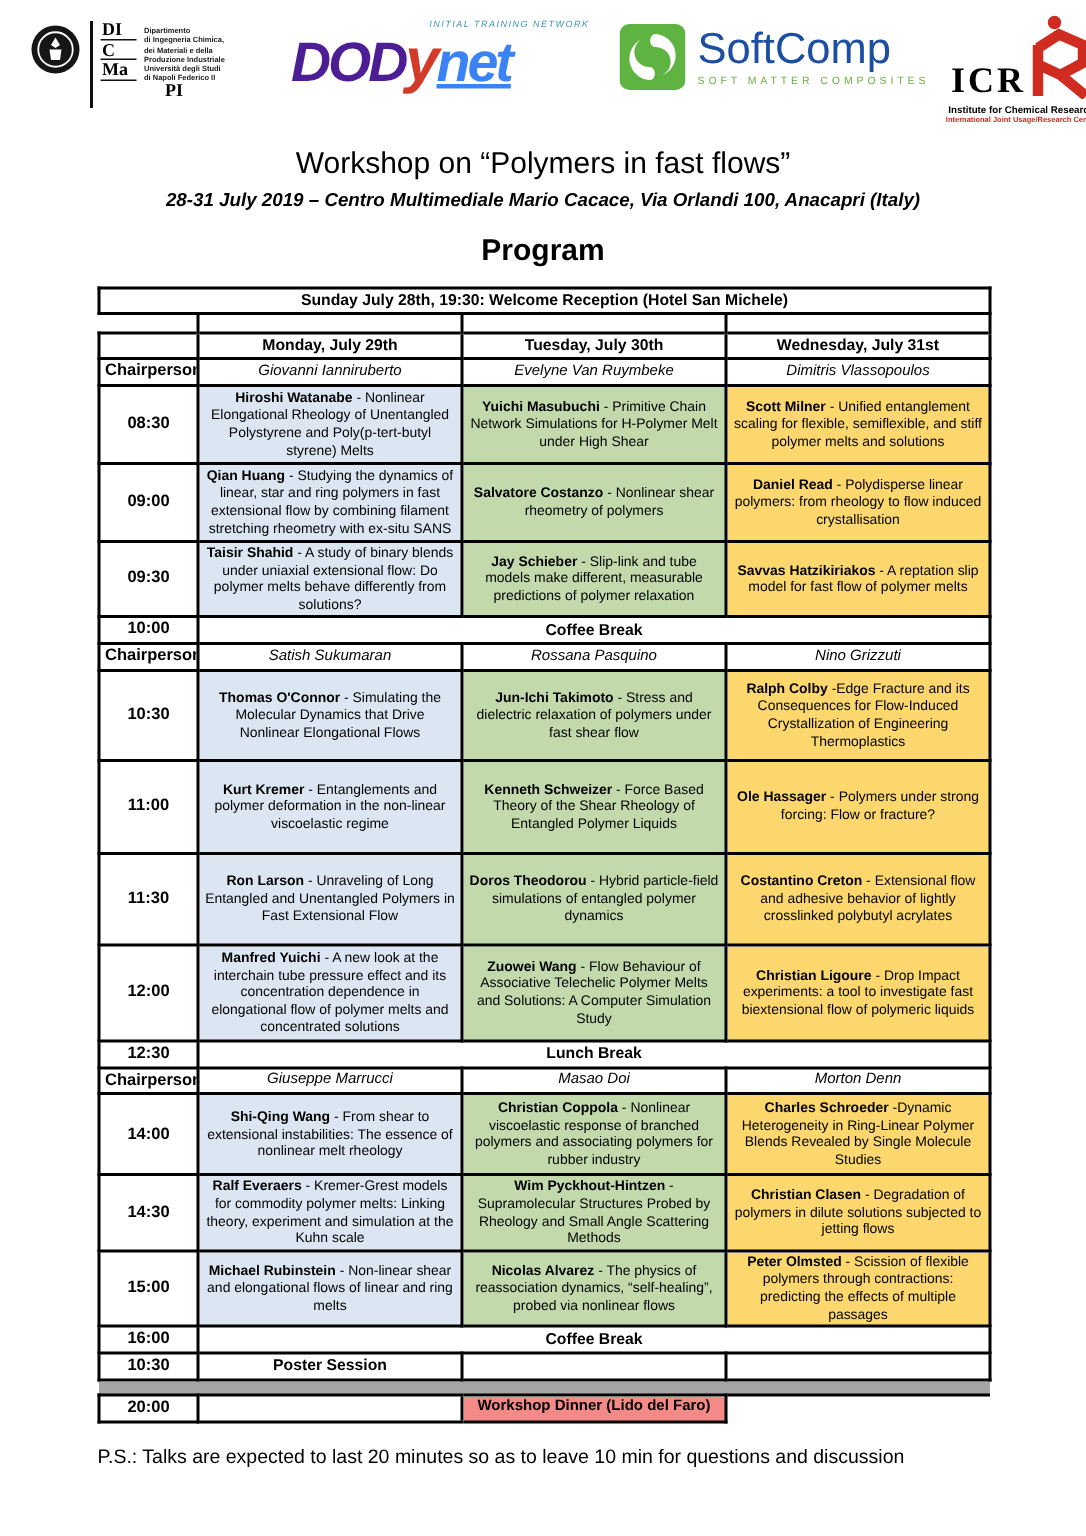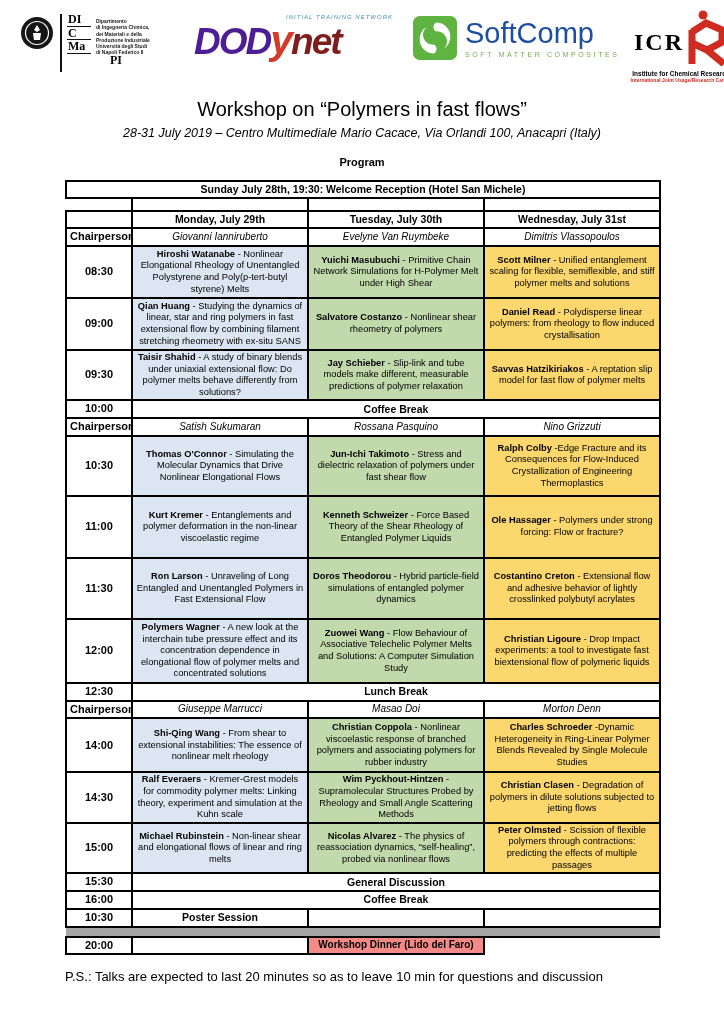--- a/index.html
+++ b/index.html
@@ -13,37 +13,37 @@
   .dic-vline{width:0;border-left:2px solid #111;height:58px;margin:4px 5px 0 6px;}
   .dic-stack{font-family:"Liberation Serif",serif;font-weight:bold;font-size:12px;line-height:1.05;margin-top:3px;width:24px;}
   .dic-stack div{border-bottom:1.5px solid #111;padding:0 1px;}
   .dic-stack div:last-child{border-bottom:none;margin-left:42px;}
   .dic-dept{font-size:5px;font-weight:bold;line-height:1.25;margin:8px 0 0 5px;color:#1a1a1a;width:70px;}
   .logo-dodynet{position:relative;width:205px;flex:0 0 auto;margin-left:4px;}
   .itn{position:absolute;top:4px;right:6px;font-size:6px;font-style:italic;color:#3e93b8;letter-spacing:1px;white-space:nowrap;}
   .dody-word{font-size:37px;font-style:italic;font-weight:bold;letter-spacing:-2px;margin-top:10px;line-height:1;}
   .dody-dod{color:#4c1d95;}
   .dody-y{color:#d43a28;font-size:41px;}
-  .dody-net{color:#7f1d1d;}
+  .dody-net{color:#3b82f6;text-decoration:underline;}
   .logo-softcomp{display:flex;align-items:center;width:205px;flex:0 0 auto;margin:6px 0 0 14px;}
   .sc-box{flex:0 0 auto;}
   .sc-text{margin-left:8px;}
   .sc-name{color:#1c4fa1;font-weight:normal;font-size:29px;line-height:1;}
   .sc-sub{color:#6fae48;font-size:7px;letter-spacing:2.6px;margin-top:3px;white-space:nowrap;}
   .logo-icr{width:110px;flex:0 0 auto;margin-left:8px;text-align:center;}
   .icr-row{position:relative;height:58px;}
-  .icr-acronym{position:absolute;left:8px;bottom:12px;font-family:"Liberation Serif",serif;font-weight:bold;font-size:24px;letter-spacing:2px;}
+  .icr-acronym{position:absolute;left:8px;bottom:0;font-family:"Liberation Serif",serif;font-weight:bold;font-size:24px;letter-spacing:2px;}
   .icr-glyph{position:absolute;right:4px;top:0;}
   .icr-line1{font-size:6.5px;font-weight:bold;margin-top:2px;}
   .icr-line2{font-size:5px;color:#cf2b20;font-weight:bold;}
 
   
   .title{text-align:center;font-size:20px;margin-top:10px;}
-  .subtitle{text-align:center;font-size:12.5px;font-style:italic;margin-top:5px;}
-  .program-heading{text-align:center;font-size:11px;font-weight:bold;margin-top:16px;}
+  .subtitle{text-align:center;font-size:12.5px;font-style:italic;margin-top:5px;font-weight:bold;}
+  .program-heading{text-align:center;font-size:20px;font-weight:bold;margin-top:16px;}
 
   
   table.sched{border-collapse:collapse;table-layout:fixed;width:594px;margin:12px 0 0 65px;}
   .sched col.c-time{width:66px;}
   .sched col.c-day{width:176px;}
   .sched td{border:2px solid #000;text-align:center;vertical-align:middle;padding:1px 3px;
             font-size:9.3px;line-height:1.25;overflow:hidden;}
   td.tc{font-weight:bold;font-size:11px;}
   td.banner{font-weight:bold;font-size:10.5px;}
   td.dayhdr{font-weight:bold;font-size:10.5px;}
@@ -212,21 +212,21 @@
       <td class="wed"><span class="sp">Ole Hassager</span> <span>- Polymers under strong forcing: Flow or fracture?</span></td>
     </tr>
     <tr class="rh-s5">
       <td class="tc">11:30</td>
       <td class="mon"><span class="sp">Ron Larson</span> <span>- Unraveling of Long Entangled and Unentangled Polymers in Fast Extensional Flow</span></td>
       <td class="tue"><span class="sp">Doros Theodorou</span> <span>- Hybrid particle-field simulations of entangled polymer dynamics</span></td>
       <td class="wed"><span class="sp">Costantino Creton</span> <span>- Extensional flow and adhesive behavior of lightly crosslinked polybutyl acrylates</span></td>
     </tr>
     <tr class="rh-s6">
       <td class="tc">12:00</td>
-      <td class="mon"><span class="sp">Polymers Wagner</span> <span>- A new look at the interchain tube pressure effect and its concentration dependence in elongational flow of polymer melts and concentrated solutions</span></td>
+      <td class="mon"><span class="sp">Manfred Yuichi</span> <span>- A new look at the interchain tube pressure effect and its concentration dependence in elongational flow of polymer melts and concentrated solutions</span></td>
       <td class="tue"><span class="sp">Zuowei Wang</span> <span>- Flow Behaviour of Associative Telechelic Polymer Melts and Solutions: A Computer Simulation Study</span></td>
       <td class="wed"><span class="sp">Christian Ligoure</span> <span>- Drop Impact experiments: a tool to investigate fast biextensional flow of polymeric liquids</span></td>
     </tr>
 
     <tr class="rh-brk">
       <td class="tc">12:30</td>
       <td class="brk" colspan="3">Lunch Break</td>
     </tr>
     <tr class="rh-chair">
       <td class="chairlbl">Chairperson</td>
@@ -248,24 +248,20 @@
       <td class="wed"><span class="sp">Christian Clasen</span> <span>- Degradation of polymers in dilute solutions subjected to jetting flows</span></td>
     </tr>
     <tr class="rh-s9">
       <td class="tc">15:00</td>
       <td class="mon"><span class="sp">Michael Rubinstein</span> <span>- Non-linear shear and elongational flows of linear and ring melts</span></td>
       <td class="tue"><span class="sp">Nicolas Alvarez</span> <span>- The physics of reassociation dynamics, “self-healing”, probed via nonlinear flows</span></td>
       <td class="wed"><span class="sp">Peter Olmsted</span> <span>- Scission of flexible polymers through contractions: predicting the effects of multiple passages</span></td>
     </tr>
 
     <tr class="rh-sm">
-      <td class="tc">15:30</td>
-      <td class="brk" colspan="3">General Discussion</td>
-    </tr>
-    <tr class="rh-sm">
       <td class="tc">16:00</td>
       <td class="brk" colspan="3">Coffee Break</td>
     </tr>
     <tr class="rh-sm">
       <td class="tc">10:30</td>
       <td class="brk">Poster Session</td>
       <td></td>
       <td></td>
     </tr>
 

